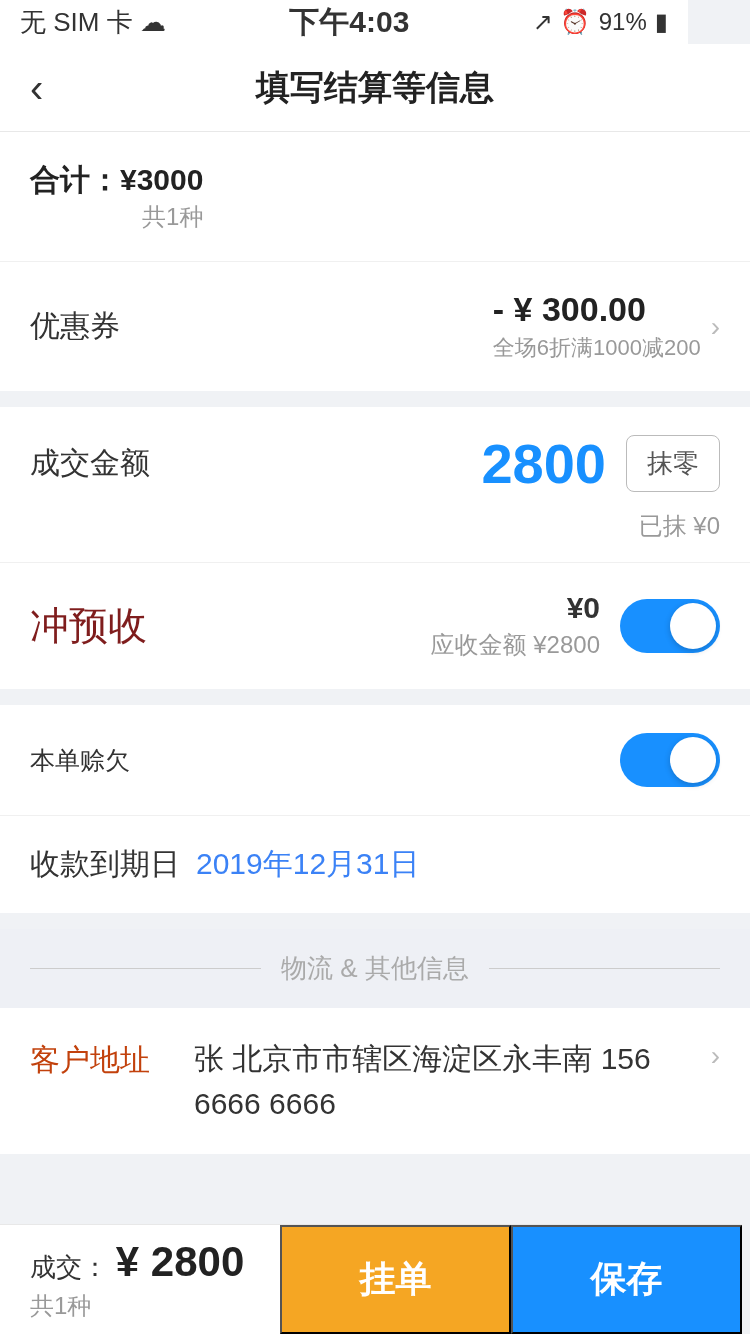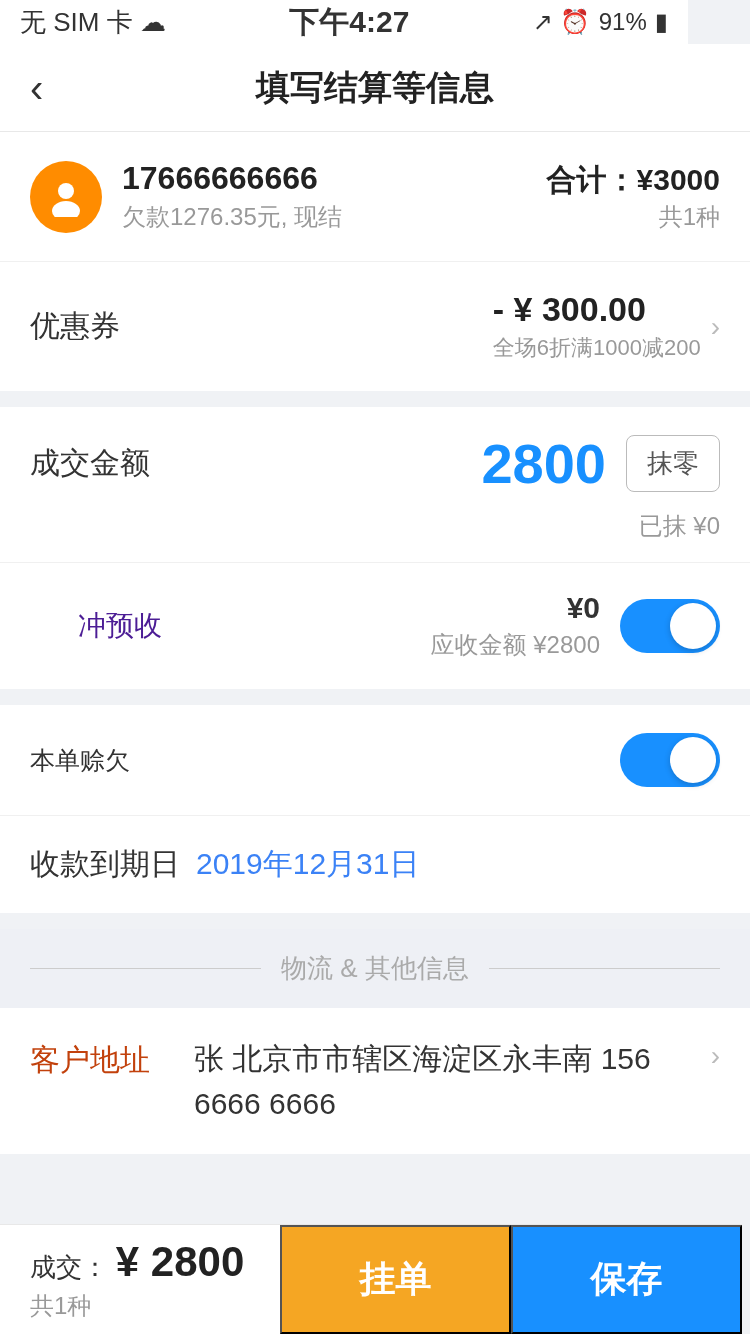--- a/index.html
+++ b/index.html
@@ -183,21 +183,21 @@
     }
 
     
     .prepay-row {
       padding: 28px 30px;
       display: flex;
       align-items: center;
       justify-content: space-between;
       border-top: 1px solid #f0f0f0;
     }
-    .prepay-label { font-size: 28px; color: #4c1d95; margin-left: 48px; }
+    .prepay-label { font-size: 39px; color: #7f1d1d; }
     .prepay-right {
       display: flex;
       align-items: center;
       gap: 20px;
     }
     .prepay-values { text-align: right; }
     .prepay-amount {
       font-size: 30px;
       font-weight: 600;
       color: #333;
@@ -351,50 +351,38 @@
       height: 200px;
     }
   </style>
 </head>
 <body>
 
 <div class="status-bar">
   <div class="status-left">
     <span>无 SIM 卡 ☁</span>
   </div>
-  <div class="status-center">下午4:27</div>
+  <div class="status-center">下午4:03</div>
   <div class="status-right">
     <span>↗</span>
     <span>⏰</span>
     <span>91%</span>
     <span>▮</span>
   </div>
 </div>
 
 <div class="nav-bar">
   <span class="nav-back">‹</span>
   <span class="nav-title">填写结算等信息</span>
 </div>
 
 <div class="content">
 
   <div class="card">
     <div class="customer-row">
-      <div class="customer-left">
-        <div class="avatar">
-          <svg width="40" height="40" viewBox="0 0 40 40">
-              <circle cx="20" cy="14" r="8" fill="white"></circle>
-              <ellipse cx="20" cy="34" rx="14" ry="10" fill="white"></ellipse>
-            </svg>
-        </div>
-        <div class="customer-info">
-          <div class="phone">17666666666</div>
-          <div class="debt">欠款1276.35元, 现结</div>
-        </div>
-      </div>
       <div class="customer-right">
         <div class="total-value">合计：¥3000</div>
         <div class="total-count">共1种</div>
       </div>
     </div>
 
     <div class="coupon-row">
       <span class="coupon-label">优惠券</span>
       <div class="coupon-right">
         <div>

